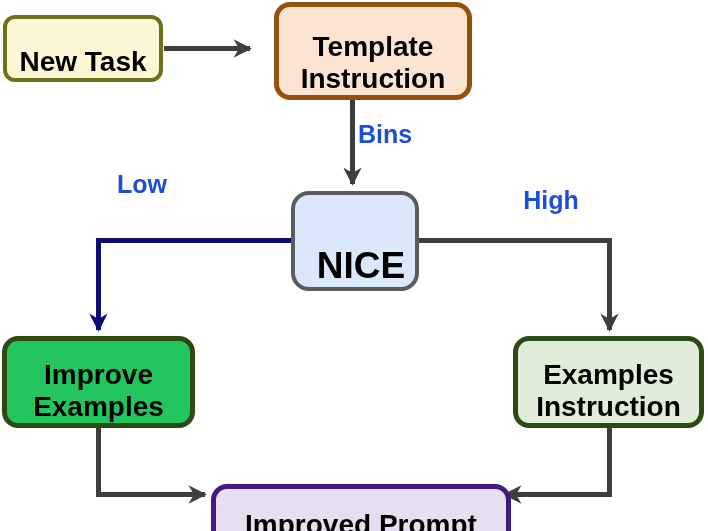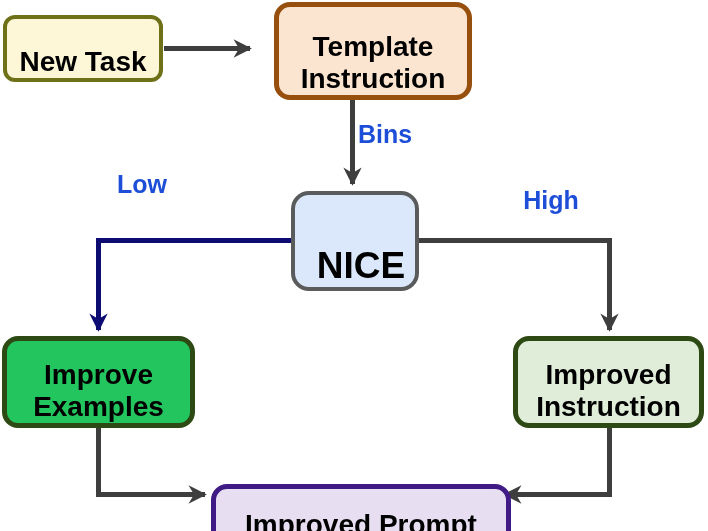--- a/index.html
+++ b/index.html
@@ -97,21 +97,21 @@
 
   <div class="node" id="node-nice" style="background-color: rgb(219, 232, 251); border-color: rgb(89, 91, 93); padding-left: 12px;">
     <div class="node-label">NICE</div>
   </div>
 
   <div class="node" id="node-improve-examples" style="background-color: #22c55e; border-color: rgb(46, 74, 20);">
     <div class="node-label">Improve Examples</div>
   </div>
 
   <div class="node" id="node-improve-instruction" style="background-color: rgb(224, 237, 216); border-color: rgb(46, 74, 20);">
-    <div class="node-label">Improved Instruction</div>
+    <div class="node-label">Examples Instruction</div>
   </div>
 
   <div class="node" id="node-improved-prompt" style="background-color: rgb(231, 223, 241); border-color: rgb(64, 26, 133);">
     <div class="node-label">Improved Prompt</div>
   </div>
 
   <div class="edge-label" id="label-bins">Bins</div>
   <div class="edge-label" id="label-low">Low</div>
   <div class="edge-label" id="label-high">High</div>
 

